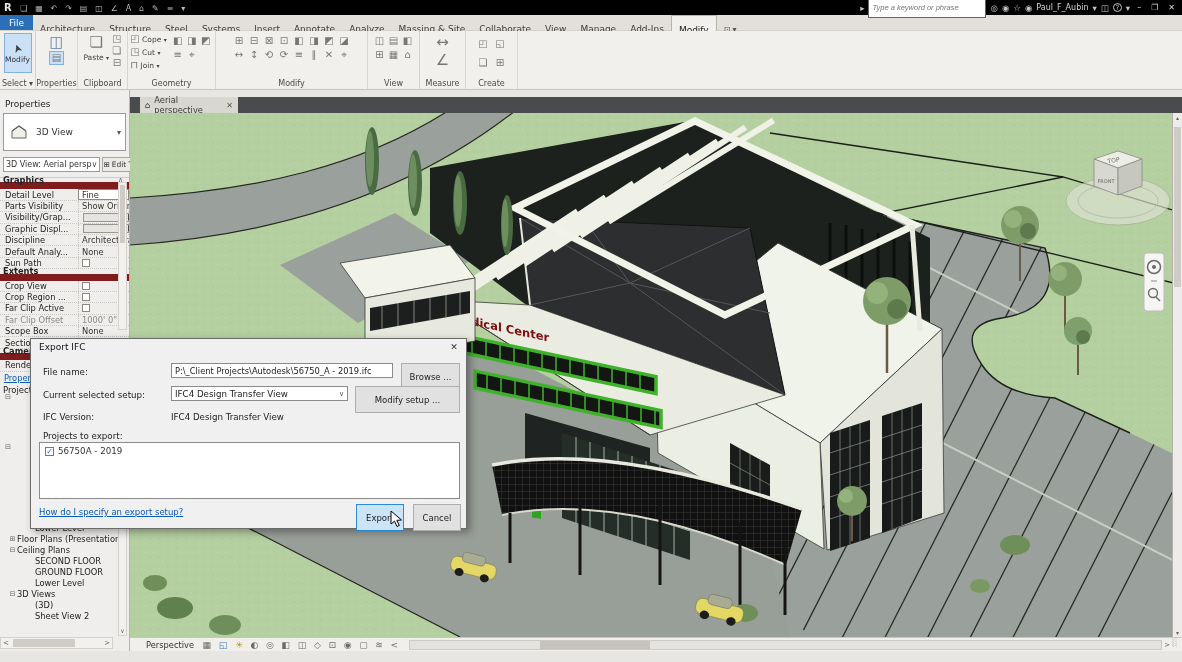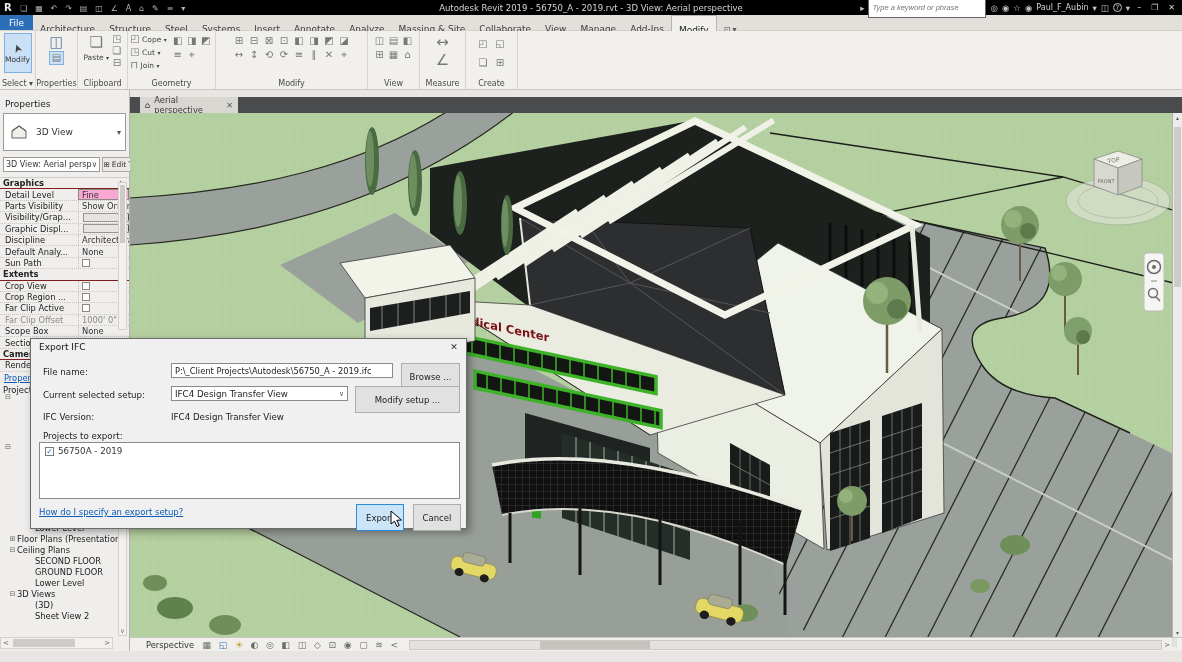--- a/index.html
+++ b/index.html
@@ -52,24 +52,24 @@
   .typebox .tname { font-size:9px; color:#333; flex:1; }
   .typebox .car { font-size:8px; color:#555; margin-right:4px; }
   .instrow { margin:6px 3px 0 3px; height:15px; display:flex; gap:2px; }
   .instsel { flex:1; background:#fff; border:1px solid #9e9b96; font-size:8px; display:flex; align-items:center; padding:0 2px; color:#333; }
   .instsel .car { margin-left:auto; color:#555; }
   .edittype { width:46px; background:#eceae6; border:1px solid #aaa7a2; font-size:7.5px; display:flex; align-items:center; justify-content:center; gap:2px; color:#333; white-space:nowrap; }
   .grid { margin-top:5px; border-top:1px solid #cfccc7; }
   .prow { height:11.4px; display:flex; border-bottom:1px dotted #c9c6c1; font-size:8.3px; align-items:center; }
   .prow .lab { width:78px; padding-left:5px; color:#222; overflow:hidden; white-space:nowrap; }
   .prow .val { flex:1; border-left:1px dotted #c9c6c1; padding-left:3px; overflow:hidden; white-space:nowrap; align-self:stretch; display:flex; align-items:center; }
-  .prow .val.boxed { border:1px solid #8c8984; background:#f9a8d4; }
+  .prow .val.boxed { border:1px solid #8c8984; background:#ffffff; }
   .prow .val .btn { margin:0 auto; width:40px; height:9px; background:#e6e4e0; border:1px solid #98958f; font-size:7.5px; text-align:center; line-height:8px; color:#333;padding-left:44px; }
   .prow.gray .lab, .prow.gray .val { color:#8a8a86; }
-  .phead { height:11.4px; display:flex; align-items:center; font-size:8.3px; font-weight:bold; color:#222; padding-left:3px; border-bottom:1px solid #7f1d1d; background:#efeeec; }
+  .phead { height:11.4px; display:flex; align-items:center; font-size:8.3px; font-weight:bold; color:#222; padding-left:3px; border-bottom:7px solid #7f1d1d; background:#efeeec; }
   .phead .chev { margin-left:auto; margin-right:6px; font-weight:normal; font-size:7px; color:#666; }
   .cbx { width:8px; height:8px; border:1px solid #8c8984; background:#fff; display:inline-block; }
   .pp-link { font-size:8.3px; color:#0c5bb5; text-decoration:underline; padding-left:4px; height:12px; display:flex; align-items:center; }
   .pb-header { font-size:8.5px; color:#222; padding-left:3px; height:13px; display:flex; align-items:center; white-space:nowrap; overflow:hidden; }
   .tree-decor { position:absolute; left:5px; font-size:7px; color:#666; }
   .tree { position:absolute; left:0; top:432px; width:118px; }
   .titem { height:11px; display:flex; align-items:center; font-size:8.3px; color:#222; white-space:nowrap; overflow:hidden; }
   .titem .tg { width:9px; font-size:7px; color:#666; text-align:center; flex:none; }
   .lvl1 { padding-left:8px; } .lvl2 { padding-left:26px; }
   .vscroll { position:absolute; width:9px; background:#f2f1ef; border:1px solid #d4d1cc; }
@@ -128,21 +128,20 @@
       <span>↷</span>
       <span>▤</span>
       <span>◫</span>
       <span>∠</span>
       <span>A</span>
       <span>⌂</span>
       <span>✎</span>
       <span>≡</span>
       <span>▾</span>
     </span>
-    <span class="win-title">Autodesk Revit 2019 - 56750_A - 2019.rvt - 3D View: Aerial perspective</span>
     <div class="tb-right">
       <span class="tb-ic">▸</span>
       <input class="search-box" placeholder="Type a keyword or phrase" style="">
       <span class="tb-ic">◎</span>
       <span class="tb-ic">◉</span>
       <span class="tb-ic">☆</span>
       <span class="tb-ic">◉</span>
       <span class="user">Paul_F_Aubin</span>
       <span class="tb-ic">▾</span>
       <span class="tb-ic">◫</span>

